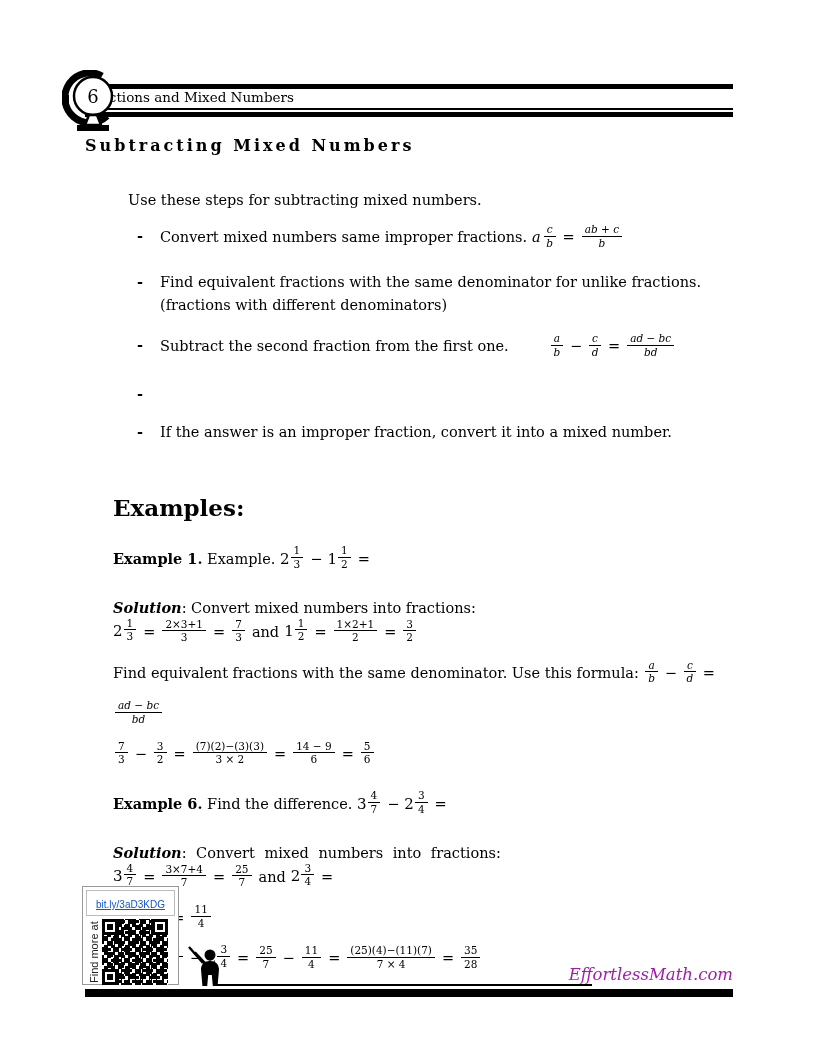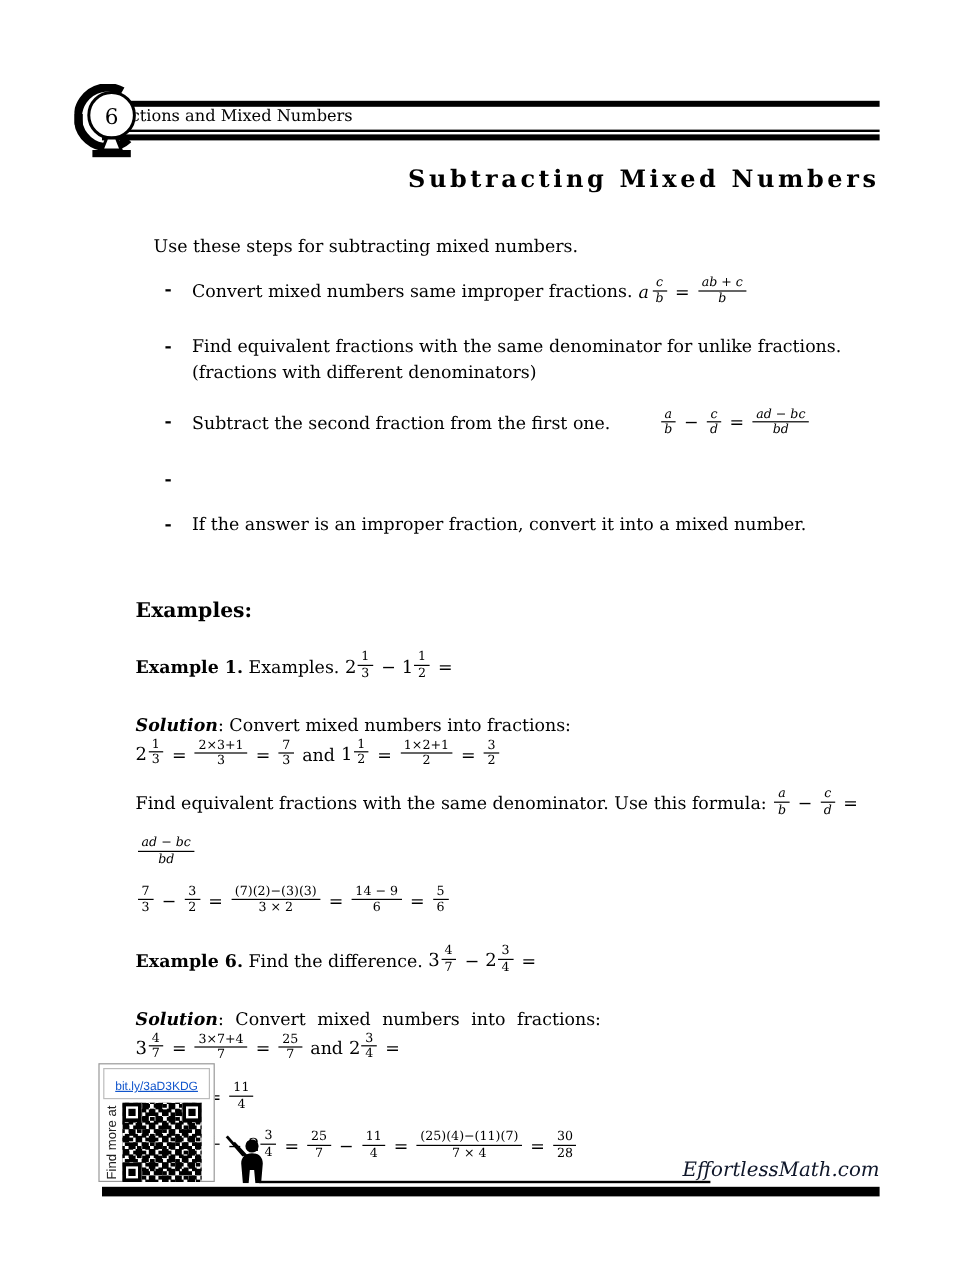--- a/index.html
+++ b/index.html
@@ -8,28 +8,28 @@
 
   
   .hdr-bar-top{position:absolute;left:85px;top:84px;width:648px;height:5px;background:#000;}
   .hdr-text{position:absolute;left:85px;top:89px;width:648px;font-size:13.5px;}
   .hdr-line-thin{position:absolute;left:85px;top:108px;width:648px;height:2px;background:#000;}
   .hdr-line-thick{position:absolute;left:85px;top:112px;width:648px;height:5px;background:#000;}
   .globe{position:absolute;left:62px;top:70px;}
 
   
   .main{position:absolute;left:85px;top:126px;width:648px;font-size:14.5px;line-height:1.55;}
-  .title{margin:8px 0 0;text-align:right;font-weight:bold;font-size:20px;letter-spacing:3px;}
+  .title{margin:8px 0 0;text-align:left;font-weight:bold;font-size:16px;letter-spacing:3px;}
   .intro{margin:30px 0 0 43px;}
   .steps{margin:4px 0 0;}
   .step{display:flex;align-items:flex-start;}
   .step .dash{width:23px;margin-left:52px;font-weight:bold;flex:none;}
   .step .sbody{flex:1;}
   .s1{margin-top:14px;}.s2{margin-top:20px;}.s3{margin-top:18px;}.s4{margin-top:22px;}.s5{margin-top:16px;}
-  .examples-h{margin:46px 0 0 28px;font-weight:bold;font-size:17px;}
+  .examples-h{margin:46px 0 0 28px;font-weight:bold;font-size:23px;}
   .para{margin-left:28px;width:618px;}
   .ex-title{margin-top:22px;}
   .mt-lg{margin-top:24px;}.mt-md{margin-top:14px;}.mt-sm{margin-top:8px;}
   .b{font-weight:bold;}
   .bi{font-weight:bold;font-style:italic;}
   .just{word-spacing:5px;}
 
   
   .math{white-space:nowrap;}
   .frac{display:inline-flex;flex-direction:column;align-items:center;text-align:center;
@@ -59,21 +59,21 @@
       background:
         repeating-conic-gradient(#000 0% 25%, transparent 0% 50%) 2px 1px/7px 7px,
         repeating-conic-gradient(#000 0% 25%, #fff 0% 50%) 0 0/11px 11px;}
   .qr .f{position:absolute;width:16px;height:16px;border:3px solid #000;background:#fff;box-sizing:border-box;}
   .qr .f::after{content:"";position:absolute;left:2px;top:2px;width:6px;height:6px;background:#000;}
   .qr .f.tl{left:0;top:0;} .qr .f.tr{right:0;top:0;} .qr .f.bl{left:0;bottom:0;}
 
   
   .presenter{position:absolute;left:186px;top:944px;}
   .ftr-line{position:absolute;left:216px;top:984px;width:376px;height:2px;background:#000;}
-  .site{position:absolute;right:83px;top:965px;font-style:italic;font-size:16.5px;color:#0f172a;}
+  .site{position:absolute;right:83px;top:965px;font-style:italic;font-size:16.5px;color:#a21caf;}
   .ftr-bar{position:absolute;left:85px;top:989px;width:648px;height:8px;background:#000;}
 </style>
 </head>
 <body>
 
 <div class="page">
 
   <div class="hdr-bar-top"></div>
   <div class="hdr-text">Fractions and Mixed Numbers</div>
   <div class="hdr-line-thin"></div>
@@ -131,21 +131,21 @@
       <div class="step s5">
         <span class="dash">-</span>
         <span class="sbody">If the answer is an improper fraction, convert it into a mixed number.</span>
       </div>
     </div>
 
     <div class="examples-h">Examples:</div>
 
     <p class="para ex-title">
       <span class="b">Example 1.</span>
-      <span>Examples.</span>
+      <span>Example.</span>
       <span class="math"><span class="mixed">
             <span class="whole">2</span>
             <span class="frac">
               <span class="num">1</span>
               <span class="den">3</span>
             </span>
           </span><span class="op">−</span><span class="mixed">
             <span class="whole">1</span>
             <span class="frac">
               <span class="num">1</span>
@@ -281,21 +281,21 @@
           </span><span class="op">=</span><span class="frac">
             <span class="num">25</span>
             <span class="den">7</span>
           </span><span class="op">−</span><span class="frac">
             <span class="num">11</span>
             <span class="den">4</span>
           </span><span class="op">=</span><span class="frac">
             <span class="num">(25)(4)−(11)(7)</span>
             <span class="den">7 × 4</span>
           </span><span class="op">=</span><span class="frac">
-            <span class="num">30</span>
+            <span class="num">35</span>
             <span class="den">28</span>
           </span></span>
     </p>
   </div>
 
   <div class="qr-box">
     <div class="qr-link-box">
       <a href="#" class="qr-link">bit.ly/3aD3KDG</a>
     </div>
     <div class="qr-row">

